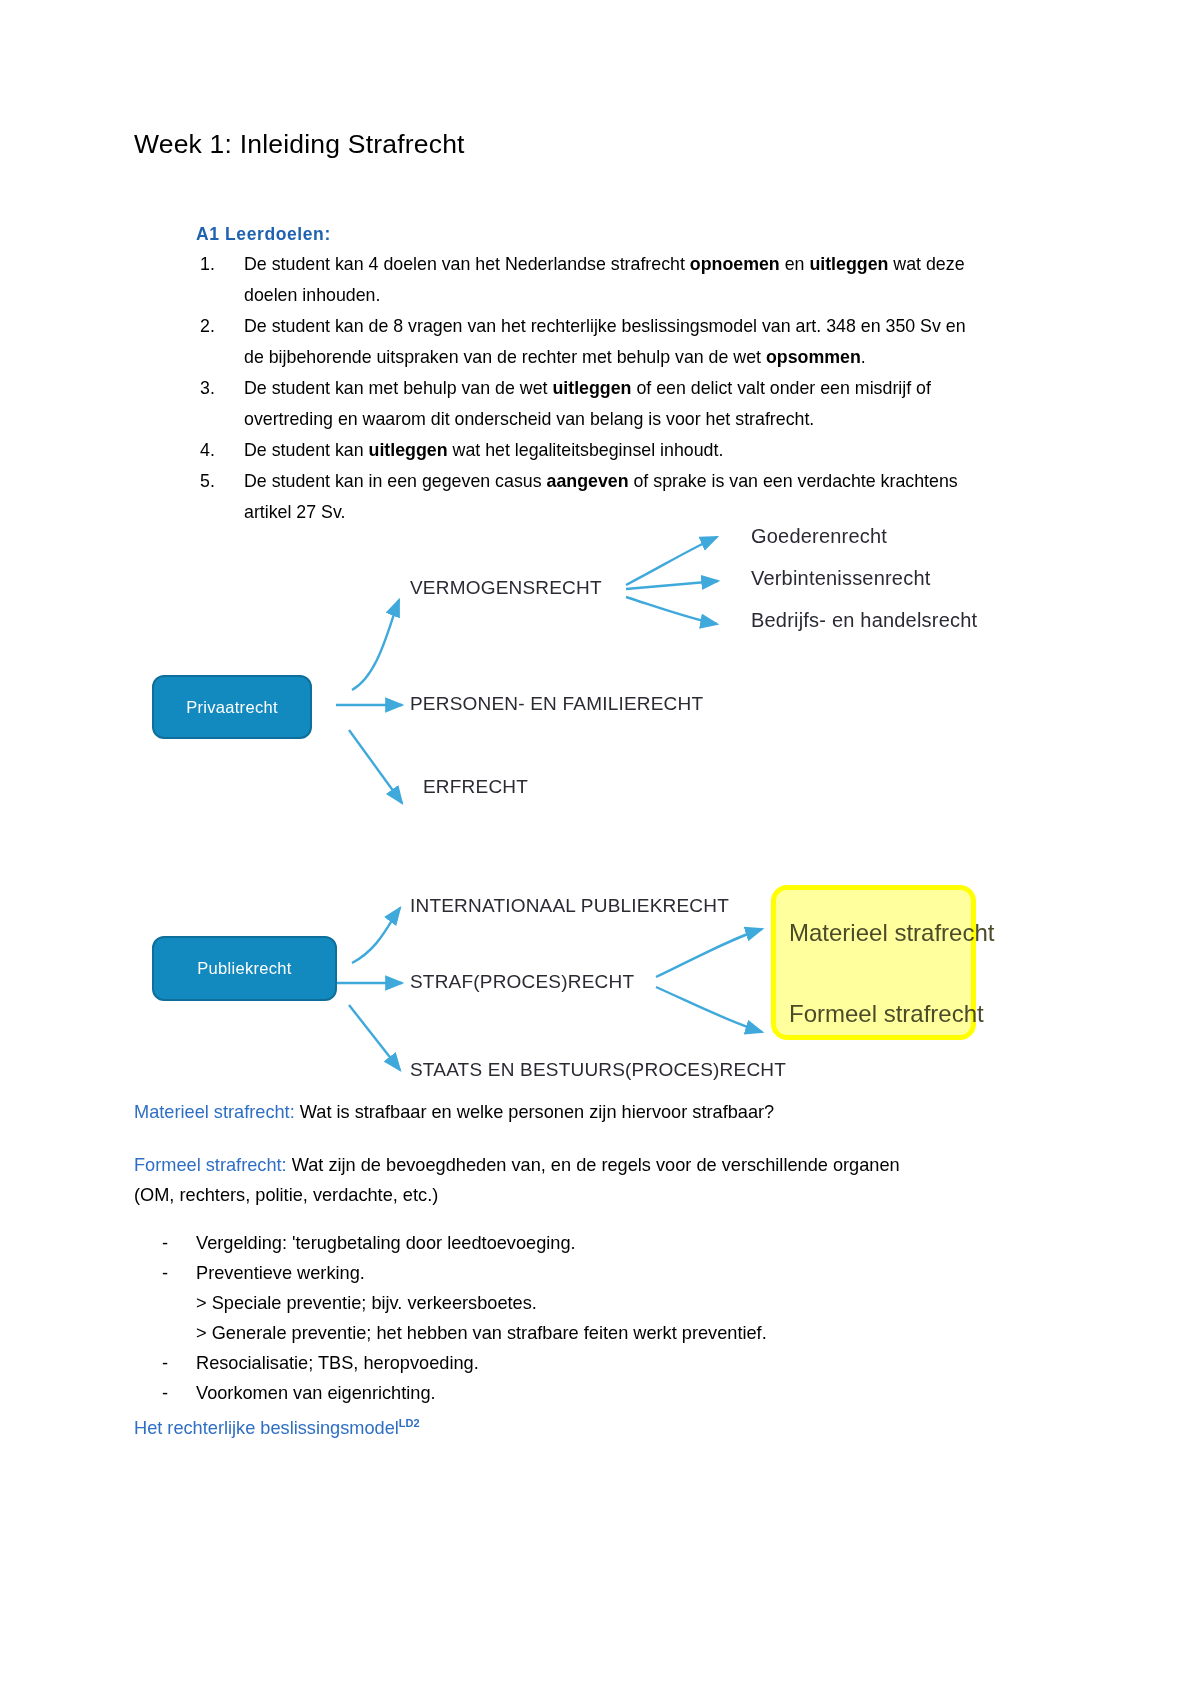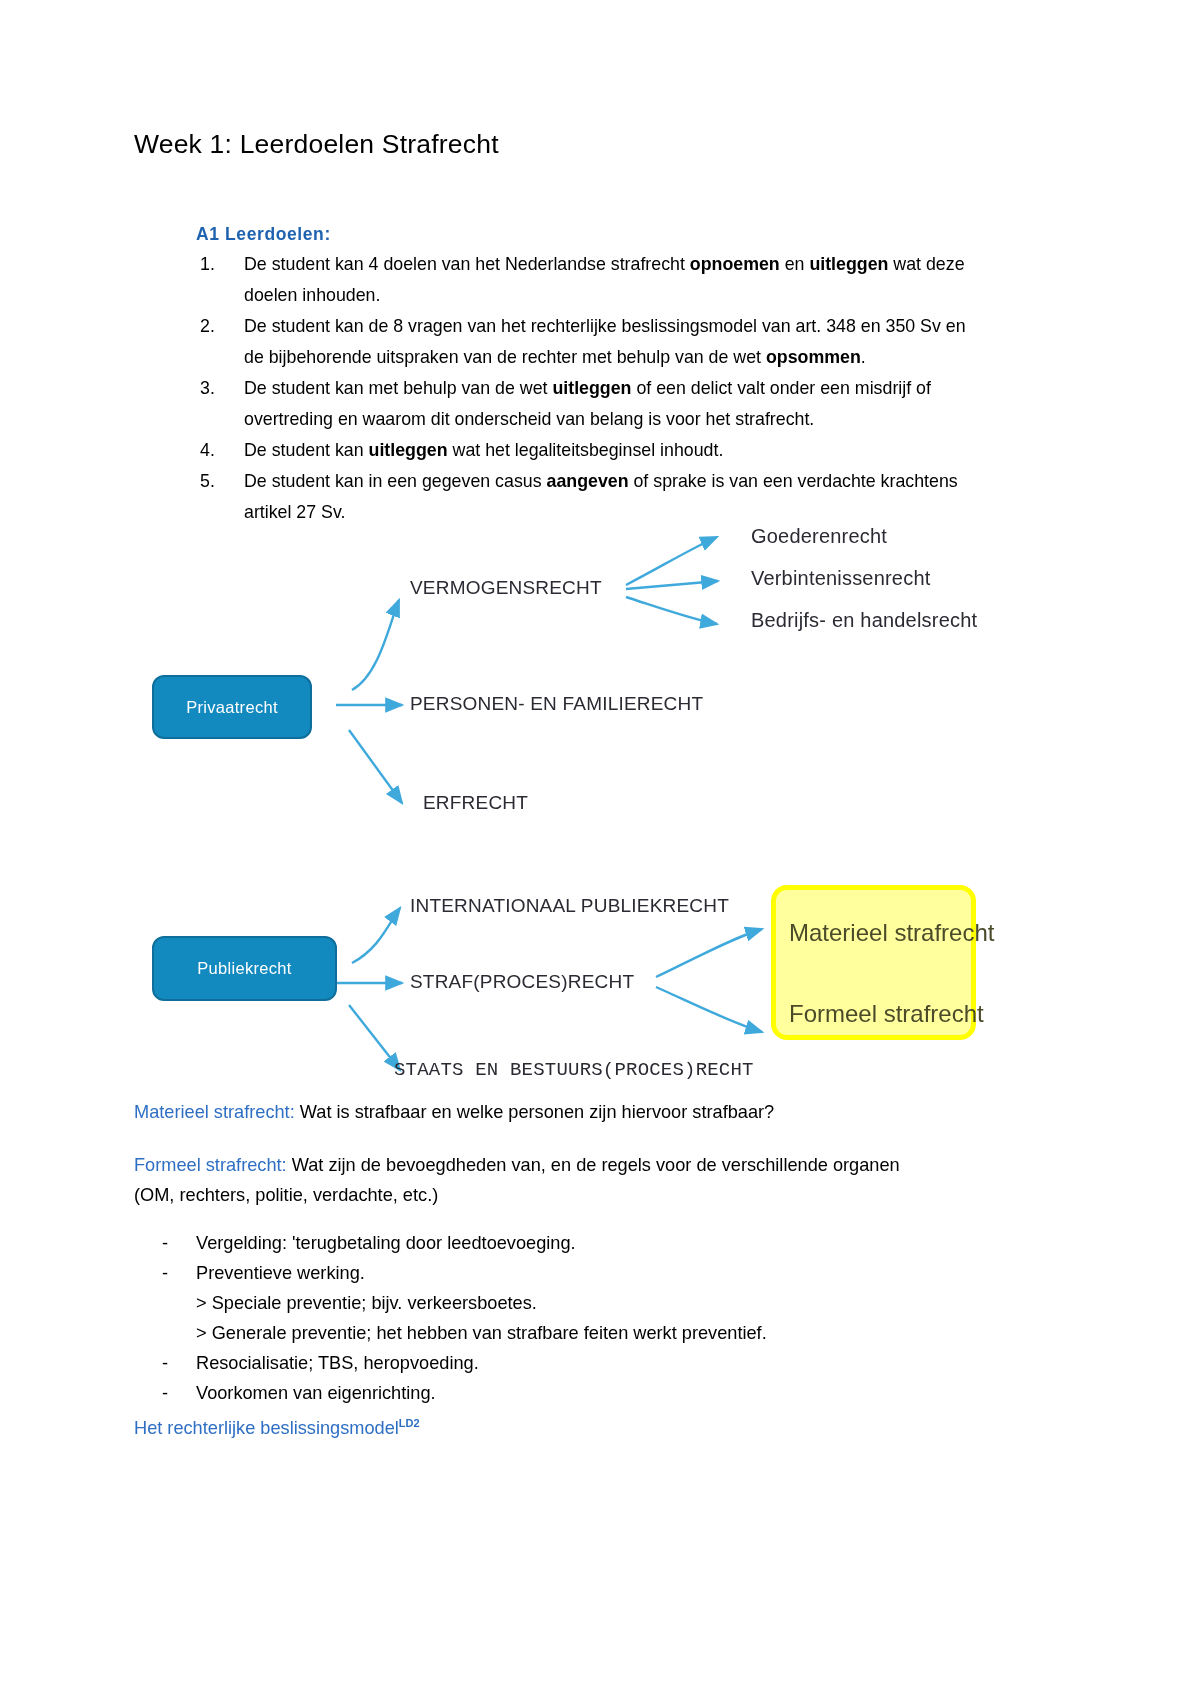--- a/index.html
+++ b/index.html
@@ -85,21 +85,21 @@
   ul.dash { margin:0; padding:0; list-style:none; }
   ul.dash > li { position:relative; padding-left:62px; font-size:18.2px; line-height:30px; }
   ul.dash > li .dash-mark { position:absolute; left:28px; top:0; }
   .subline { padding-left:62px; font-size:18.2px; line-height:30px; }
 </style>
 </head>
 <body>
 
 <div class="page">
 
-  <div class="doc-title">Week 1: Leerdoelen Strafrecht</div>
+  <div class="doc-title">Week 1: Inleiding Strafrecht</div>
 
   <div class="goals">
     <div class="goals-heading">A1 Leerdoelen:</div>
     <ol class="goal-list">
       <li>
         <span class="num">1.</span>
         <span>De student kan 4 doelen van het Nederlandse strafrecht </span><b>opnoemen</b><span> en </span><b>uitleggen</b><span> wat deze doelen inhouden.</span>
       </li>
       <li>
         <span class="num">2.</span>
@@ -139,21 +139,21 @@
       <path d="M492,84 L584,76" stroke="#3fa9dc" stroke-width="2.4" fill="none" marker-end="url(#ah1)"></path>
       <path d="M492,92 C532,105 560,115 583,119" stroke="#3fa9dc" stroke-width="2.4" fill="none" marker-end="url(#ah1)"></path>
     </svg>
 
     <div class="node-blue" style="left:18px; top:170px; width:160px; height:64px;">
       <span>Privaatrecht</span>
     </div>
 
     <div class="lbl" style="left:276px; top:72px;">VERMOGENSRECHT</div>
     <div class="lbl" style="left:276px; top:188px;">PERSONEN- EN FAMILIERECHT</div>
-    <div class="lbl" style="left:289px; top:287px;">ERFRECHT</div>
+    <div class="lbl" style="left:289px; top:271px;">ERFRECHT</div>
 
     <div class="lbl small" style="left:617px; top:20px;">Goederenrecht</div>
     <div class="lbl small" style="left:617px; top:62px;">Verbintenissenrecht</div>
     <div class="lbl small" style="left:617px; top:104px;">Bedrijfs- en handelsrecht</div>
   </div>
 
   <div class="diagram" style="left:134px; top:875px; width:880px; height:215px; overflow:hidden;">
 
     <svg class="arrows" width="880" height="215">
       <defs>
@@ -172,21 +172,21 @@
 
       <path d="M522,112 C562,130 598,148 628,157" stroke="#3fa9dc" stroke-width="2.4" fill="none" marker-end="url(#ah2)"></path>
     </svg>
 
     <div class="node-blue" style="left:18px; top:61px; width:185px; height:65px;">
       <span>Publiekrecht</span>
     </div>
 
     <div class="lbl" style="left:276px; top:20px;">INTERNATIONAAL PUBLIEKRECHT</div>
     <div class="lbl" style="left:276px; top:96px;">STRAF(PROCES)RECHT</div>
-    <div class="lbl" style="left:260px; top:184px;font-family:Liberation Mono, monospace;">STAATS EN BESTUURS(PROCES)RECHT</div>
+    <div class="lbl" style="left:276px; top:184px;">STAATS EN BESTUURS(PROCES)RECHT</div>
 
     <div class="yellowbox" style="left:637px; top:10px; width:205px; height:155px;">
     </div>
     <div class="ylbl" style="left:655px; top:44px;">Materieel strafrecht</div>
     <div class="ylbl" style="left:655px; top:125px;">Formeel strafrecht</div>
   </div>
 
   <div class="para" style="left:134px; top:1150px; width:800px;">
     <span class="blue-term">Formeel strafrecht:</span><span> Wat zijn de bevoegdheden van, en de regels voor de verschillende organen (OM, rechters, politie, verdachte, etc.)</span>
   </div>

